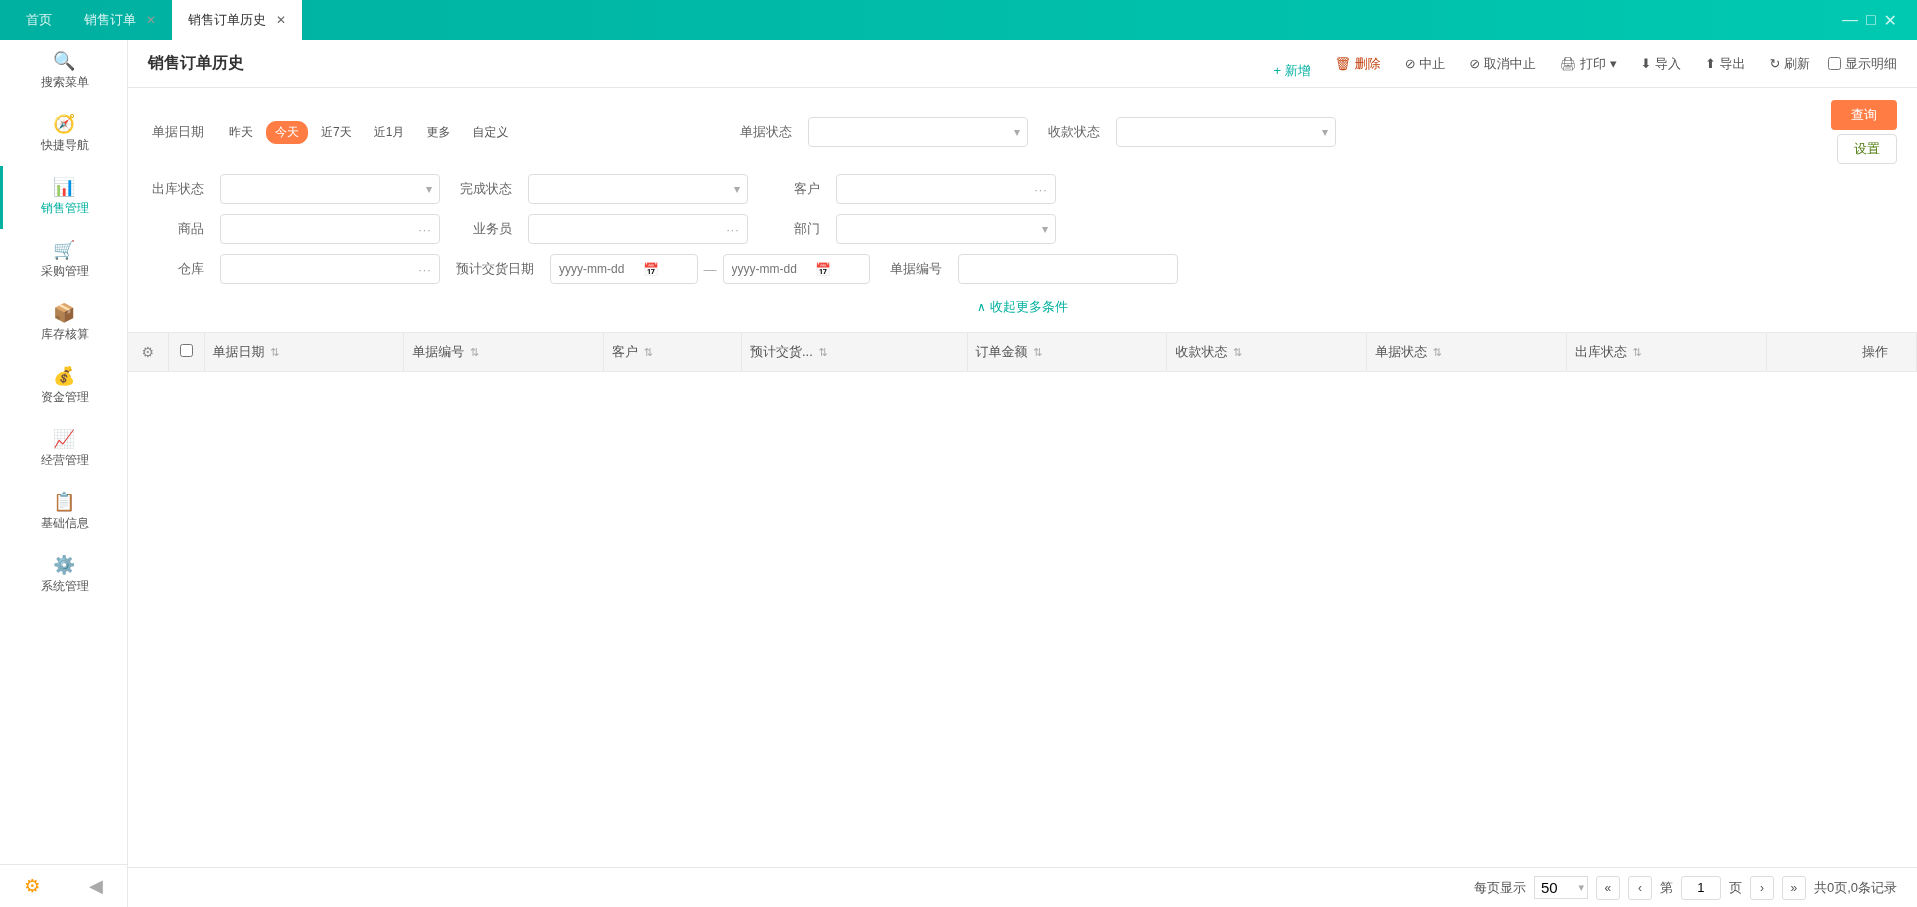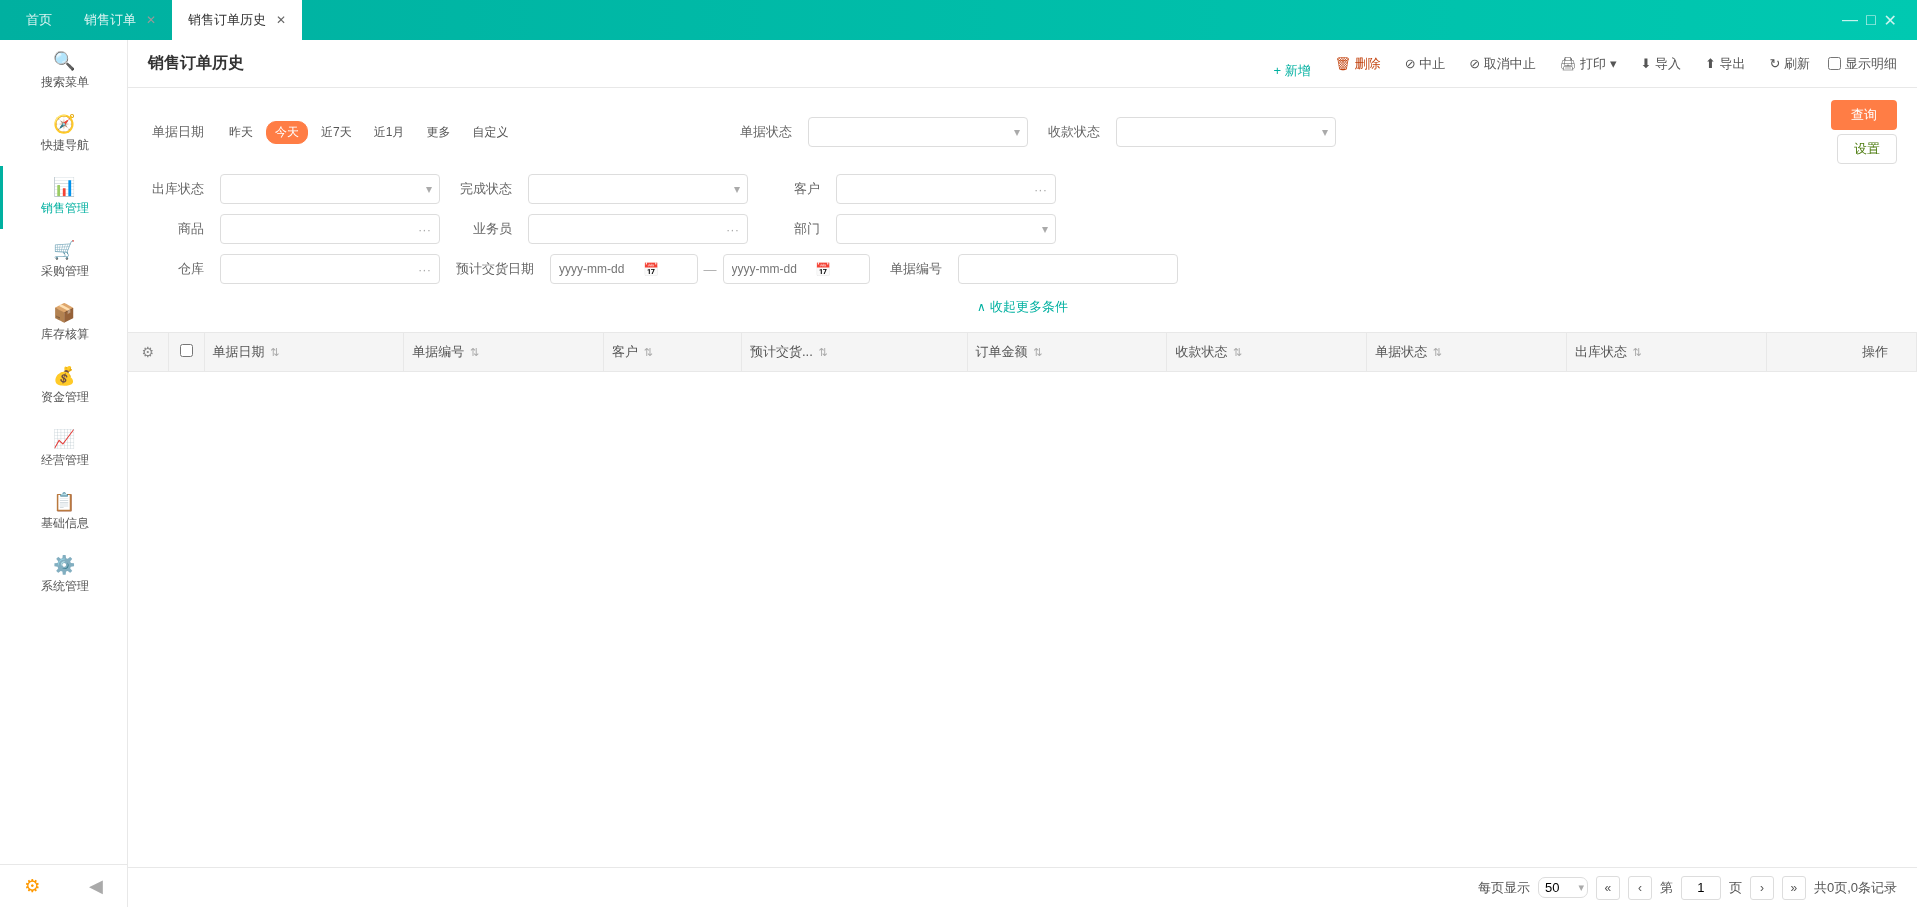--- a/index.html
+++ b/index.html
@@ -321,23 +321,23 @@
       align-items: center;
       justify-content: flex-end;
       padding: 0 20px;
       gap: 8px;
       font-size: 13px;
       color: #555;
       flex-shrink: 0;
     }
     .page-size-select {
       border: 1px solid #ddd;
-      border-radius: 7px;
+      border-radius: 0;
       padding: 2px 20px 2px 6px;
-      font-size: 13px;
+      font-size: 15px;
       appearance: none;
       -webkit-appearance: none;
       background: #fff;
       cursor: pointer;
     }
     .page-btn {
       width: 24px;
       height: 24px;
       border: 1px solid #ddd;
       background: #fff;

